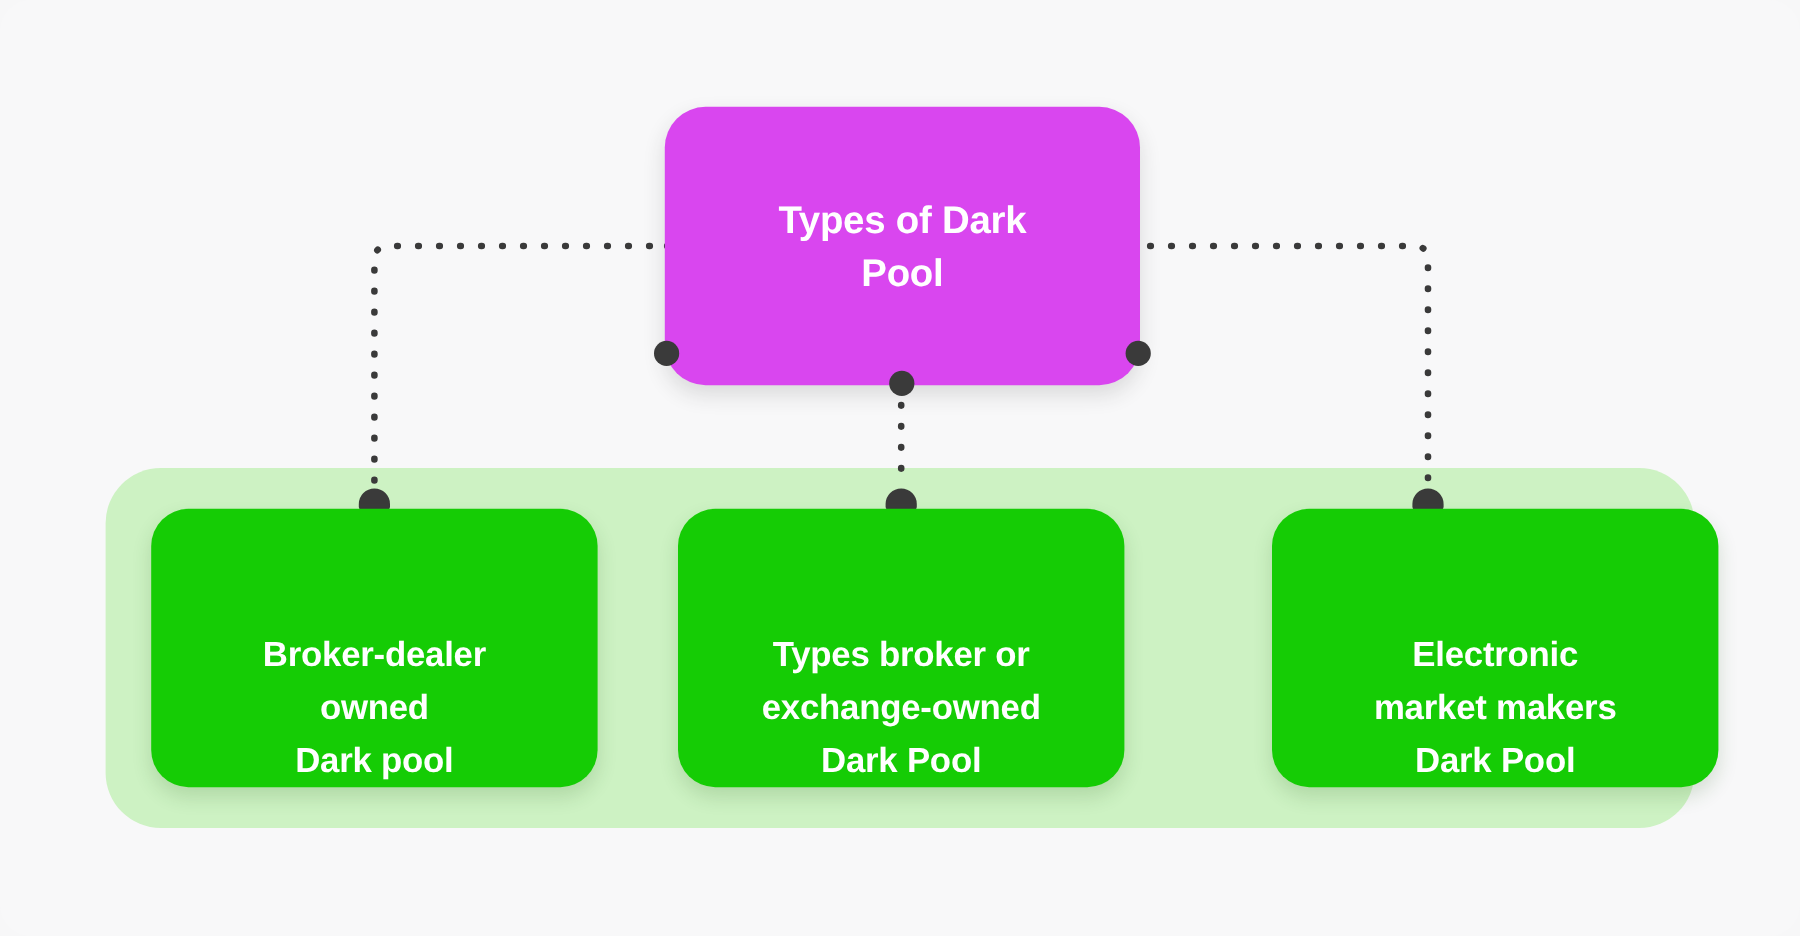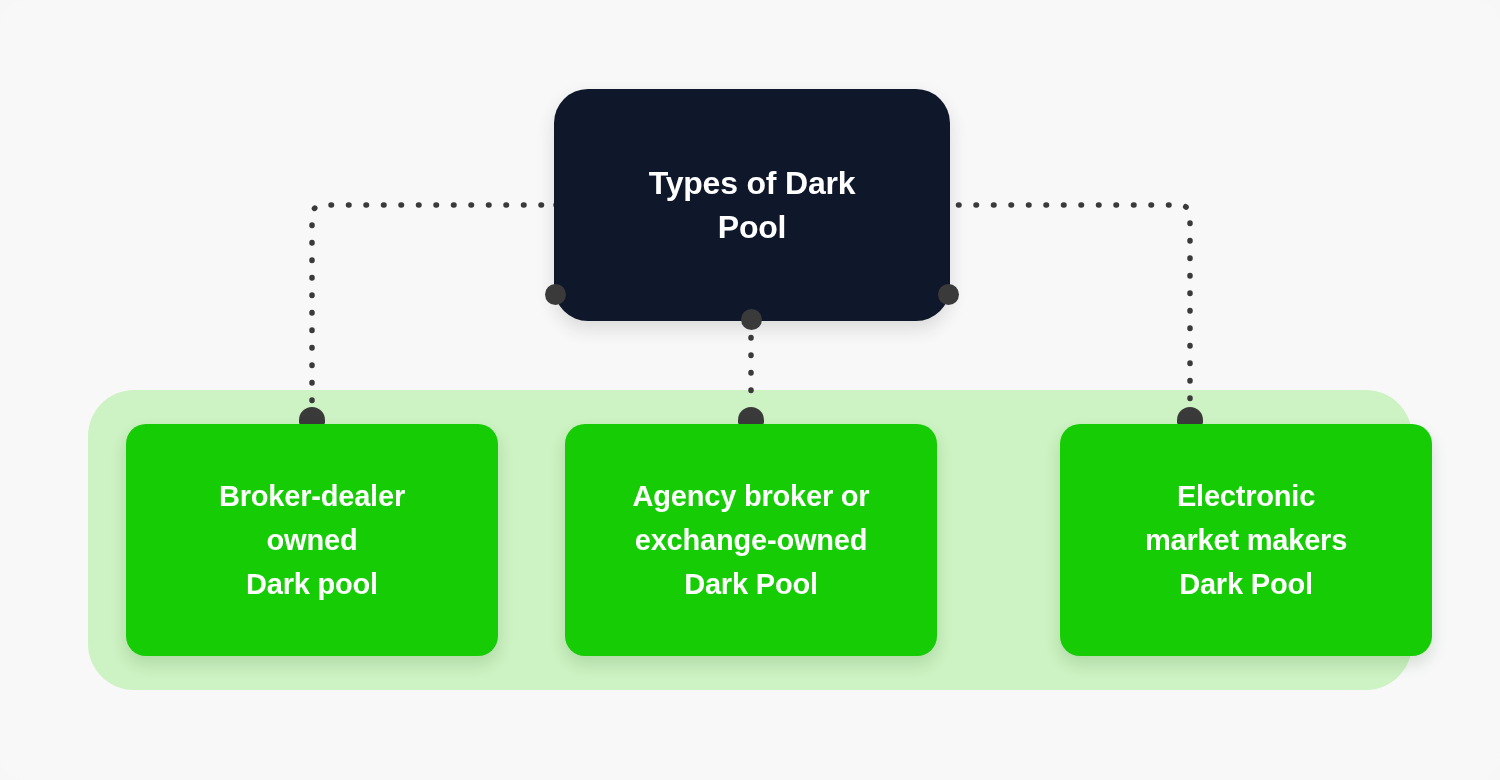--- a/index.html
+++ b/index.html
@@ -44,21 +44,21 @@
     border-radius: 46px;
   }
 
   
   .root-node {
     position: absolute;
     left: 554px;
     top: 89px;
     width: 396px;
     height: 232px;
-    background: #0f172a;
+    background: #d946ef;
     border-radius: 34px;
     display: flex;
     align-items: center;
     justify-content: center;
     box-shadow: 0 8px 18px rgba(40, 40, 45, 0.14);
   }
   .root-title {
     color: #ffffff;
     font-size: 32px;
     font-weight: bold;
@@ -80,23 +80,23 @@
   .nub-right { right: -9px; top: 195px; }
   .nub-bottom{ left: 187px; bottom: -9px; }
 
   
   .child-node {
     position: absolute;
     top: 424px;
     width: 372px;
     height: 232px;
     background: #15cc05;
-    border-radius: 20px;
+    border-radius: 31px;
     display: flex;
-    align-items: center;
+    align-items: flex-end;
     justify-content: center;
     box-shadow: 0 8px 16px rgba(30, 90, 20, 0.16);
   }
   .child-node.c0 { left: 126px; }
   .child-node.c1 { left: 565px; }
   .child-node.c2 { left: 1060px; }
 
   .child-title {
     color: #ffffff;
     font-size: 29px;
@@ -150,21 +150,21 @@
   <div class="endpoint ep1"></div>
   <div class="endpoint ep2"></div>
 
   <div class="child-node c0">
     <span class="child-title">Broker-dealer
 owned
 Dark pool</span>
   </div>
 
   <div class="child-node c1">
-    <span class="child-title">Agency broker or
+    <span class="child-title">Types broker or
 exchange-owned
 Dark Pool</span>
   </div>
 
   <div class="child-node c2">
     <span class="child-title">Electronic
 market makers
 Dark Pool</span>
   </div>
 

